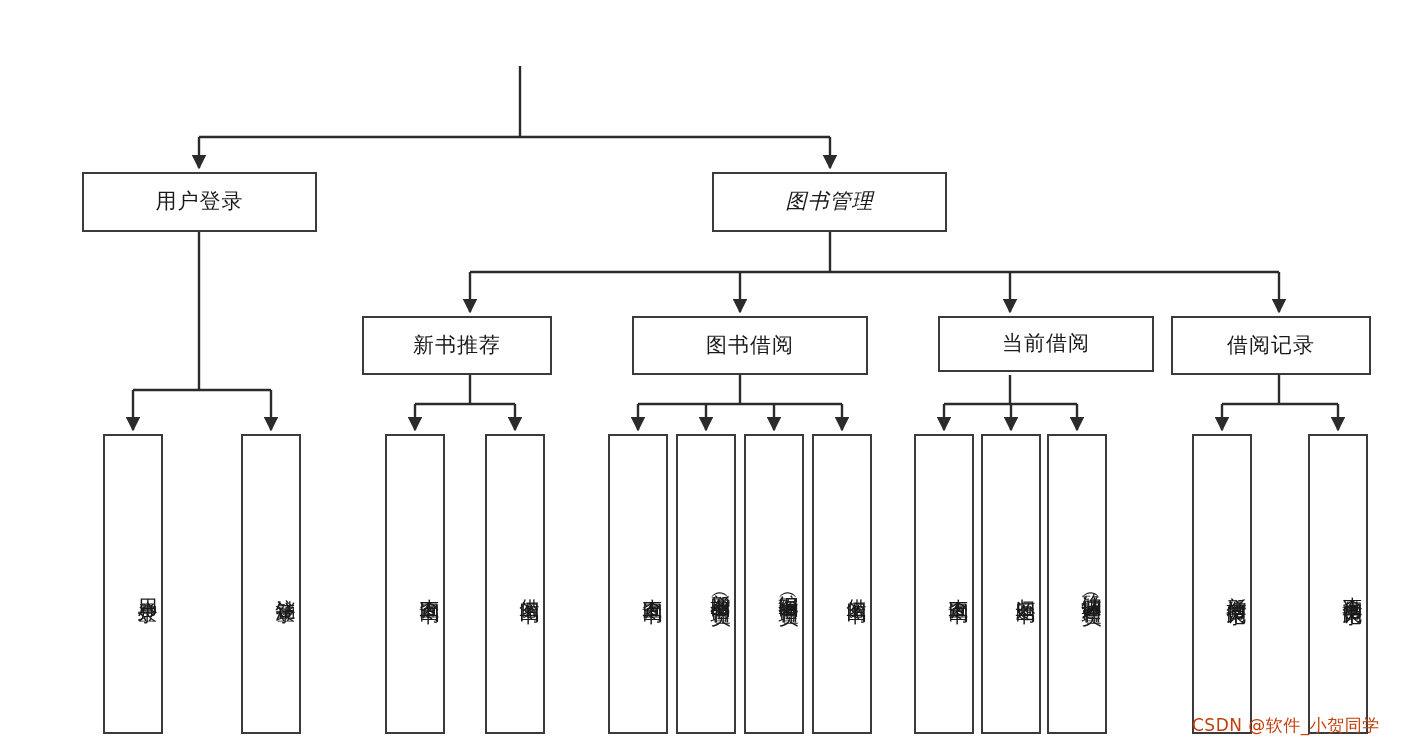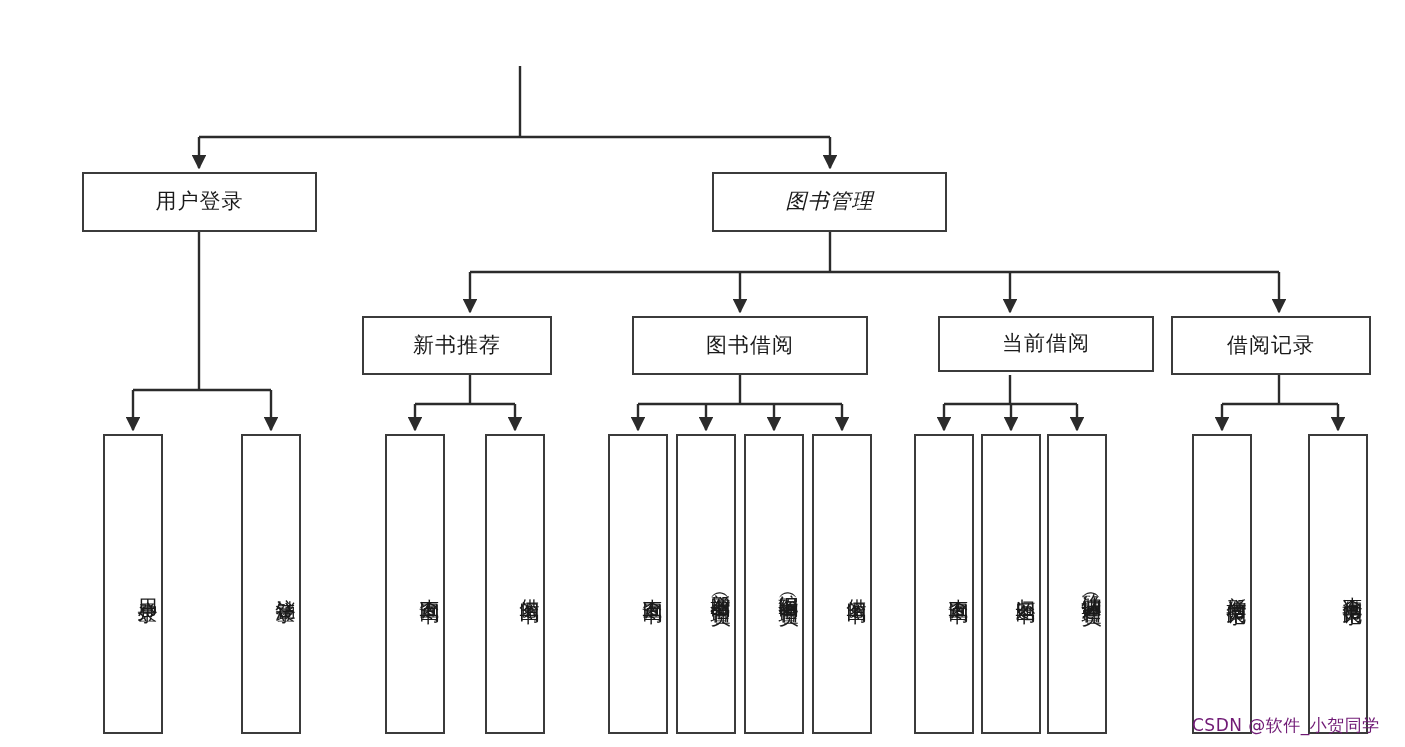--- a/index.html
+++ b/index.html
@@ -54,21 +54,21 @@
   .node.vertical .vlabel {
     writing-mode: vertical-rl;
     text-orientation: upright;
     white-space: nowrap;
   }
   .node.root {
     font-size: 22px;
   }
   .watermark {
     position: absolute;
-    color: #701a75;
+    color: #c2410c;
     font-size: 17px;
     letter-spacing: 0.5px;
     white-space: nowrap;
     user-select: none;
   }
 </style>
 </head>
 <body>
 
 <div id="diagram-root">

